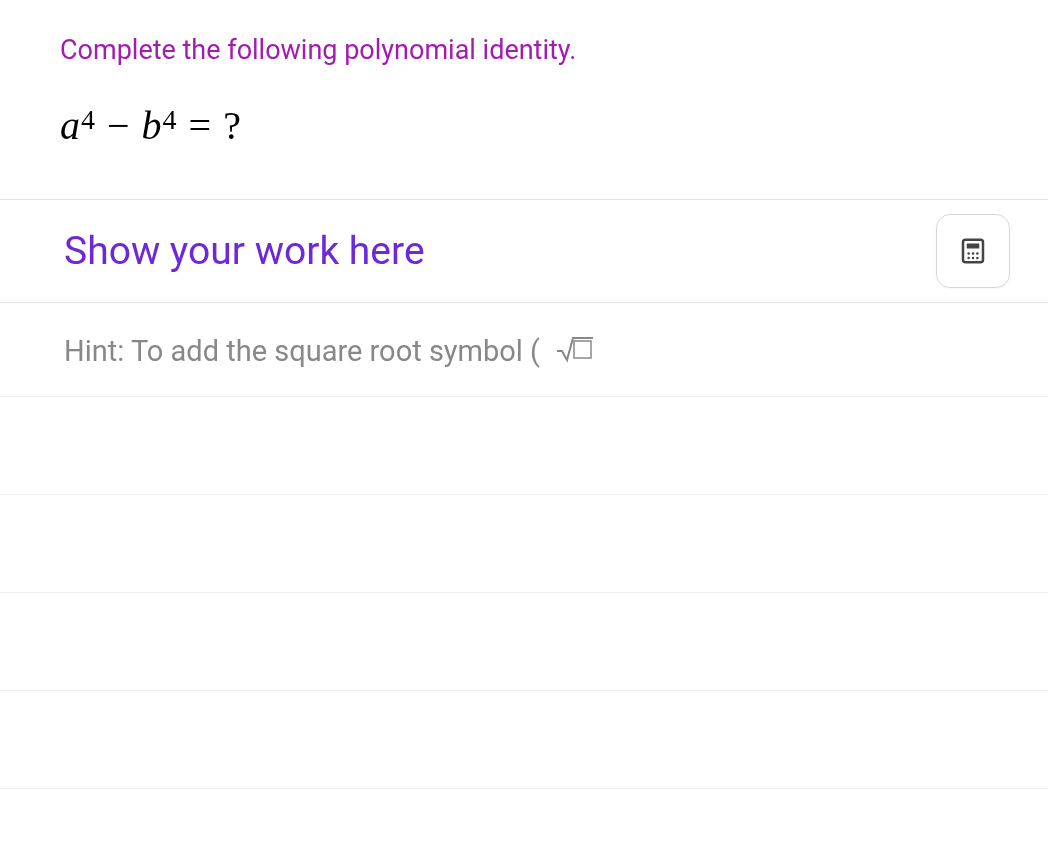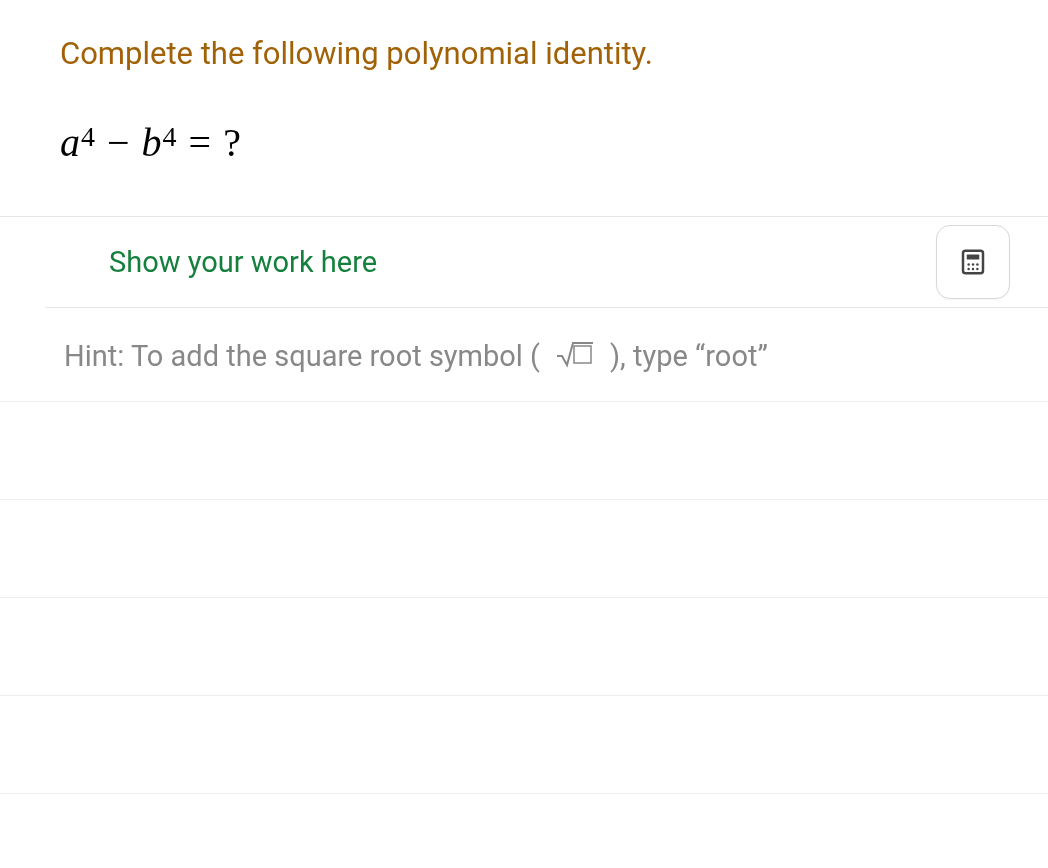--- a/index.html
+++ b/index.html
@@ -11,24 +11,24 @@
       font-family: -apple-system, BlinkMacSystemFont, 'Segoe UI', Roboto, Helvetica, Arial, sans-serif;
       background: #ffffff;
       width: 1048px;
       height: 868px;
       overflow: hidden;
     }
     .question-area {
       padding: 32px 60px 50px 60px;
     }
     .question-text {
-      font-size: 31px;
-      color: #a16207;
+      font-size: 27px;
+      color: #a21caf;
       font-weight: 400;
-      margin-bottom: 44px;
+      margin-bottom: 32px;
       line-height: 1.4;
     }
     .equation {
       font-family: 'Times New Roman', Georgia, serif;
       font-size: 40px;
       color: #000;
       font-style: italic;
       display: flex;
       align-items: baseline;
       gap: 0;
@@ -54,25 +54,24 @@
     }
     .eq-q {
       font-style: normal;
     }
     .work-section {
       border-top: 1px solid #e5e5e5;
       position: relative;
     }
     .work-header {
       padding: 28px 60px 28px 64px;
-      font-size: 29px;
-      color: #15803d;
+      font-size: 39px;
+      color: #6d28d9;
       position: relative;
       border-bottom: 1px solid #e5e5e5;
-      margin-left: 45px;
     }
     .calc-button {
       position: absolute;
       right: 38px;
       top: 50%;
       transform: translateY(-50%);
       width: 74px;
       height: 74px;
       border: 1px solid #d8d8d8;
       border-radius: 14px;
@@ -143,20 +142,19 @@
   </div>
 
   <div class="hint-row">
     <span>Hint: To add the square root symbol (</span>
     <span class="sqrt-wrap">
       <svg width="40" height="30" viewBox="0 0 40 30">
         <path d="M2 18 L7 18 L12 27 L18 5 L38 5" stroke="#888" stroke-width="2" fill="none" stroke-linejoin="miter"></path>
         <rect x="19" y="8" width="17" height="17" stroke="#888" stroke-width="1.5" fill="none"></rect>
       </svg>
     </span>
-    <span>), type “root”</span>
   </div>
 
   <div class="blank-row"></div>
   <div class="blank-row"></div>
   <div class="blank-row"></div>
   <div class="blank-row"></div>
 </div>
 
 </body></html>

